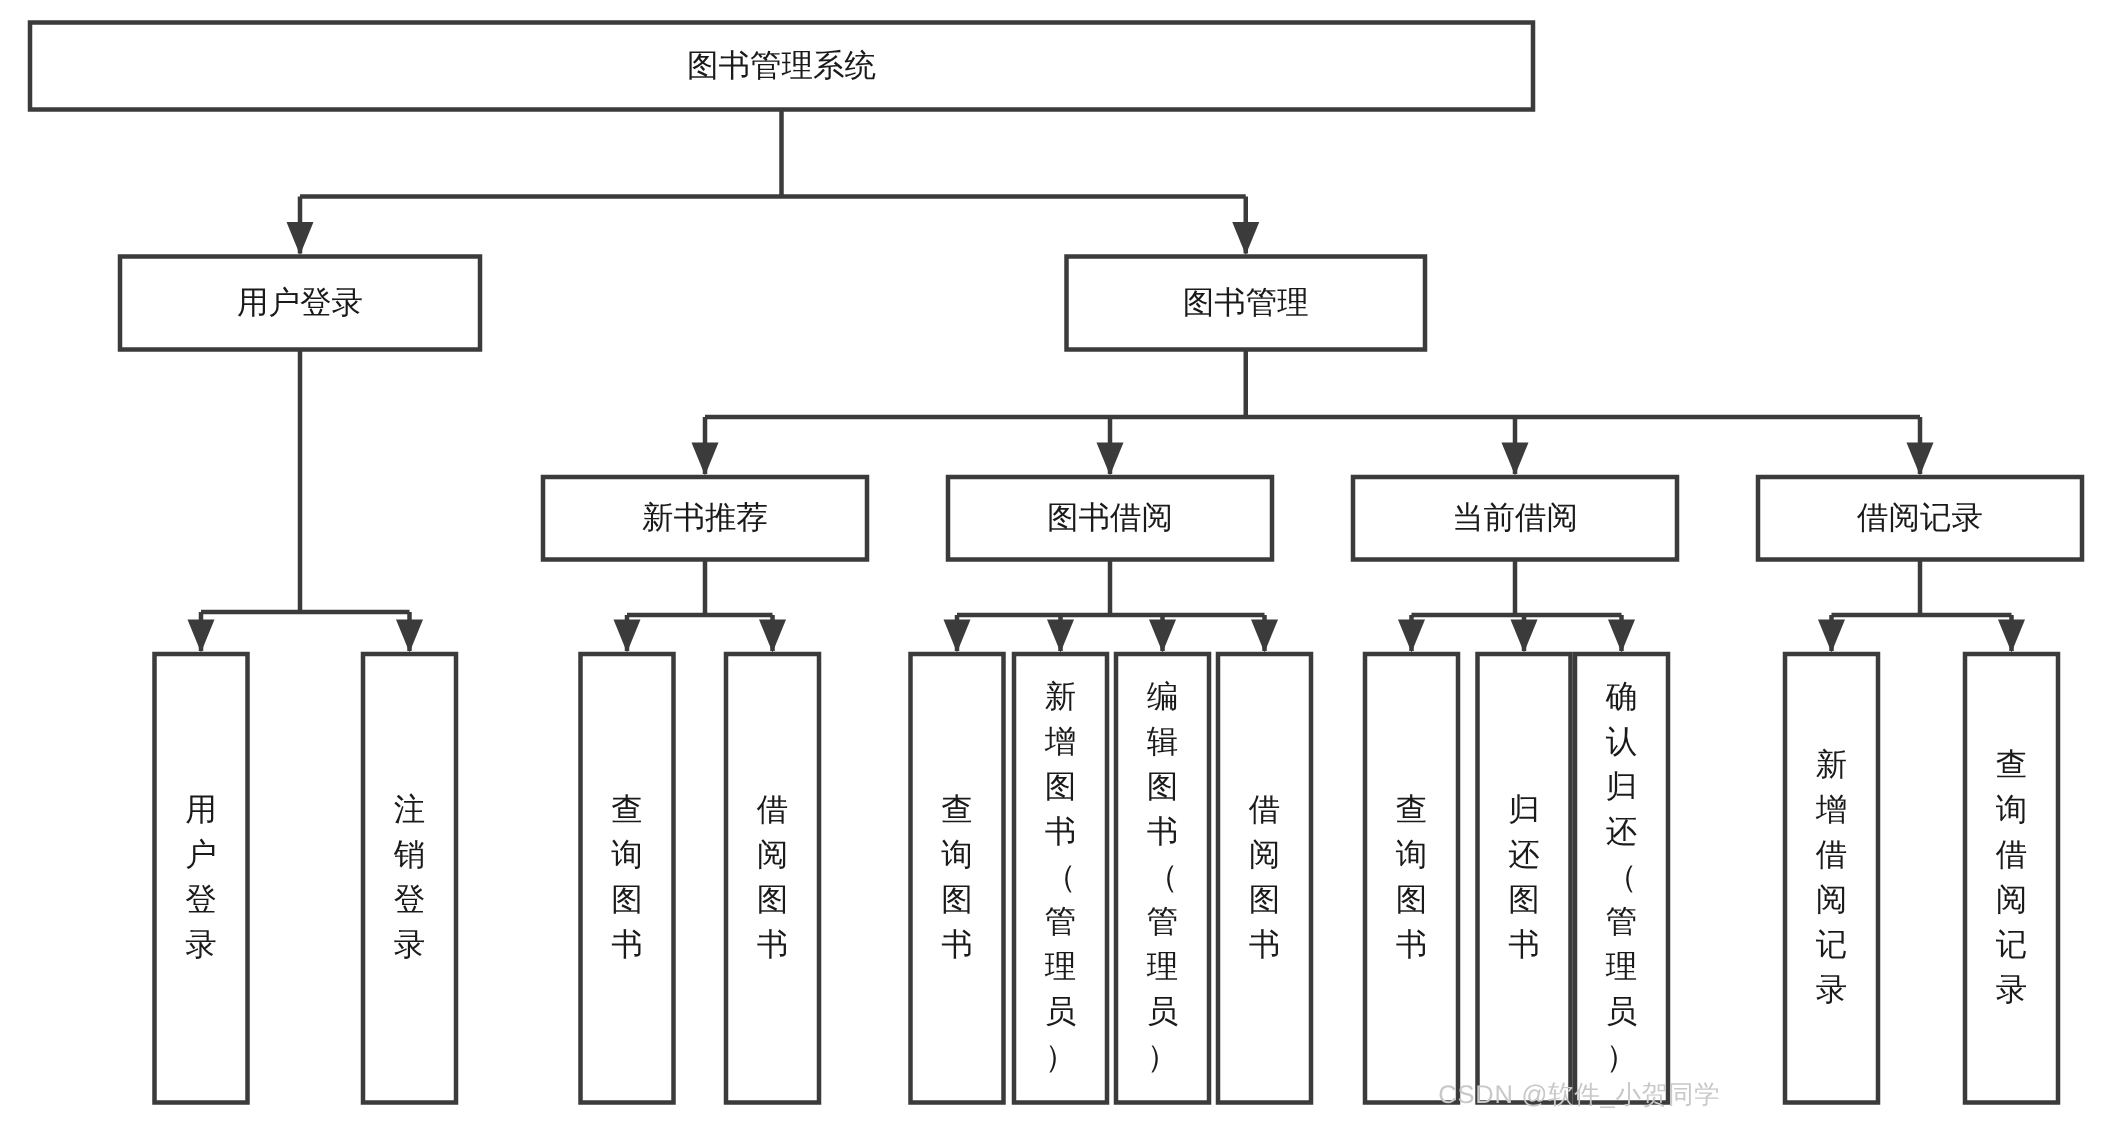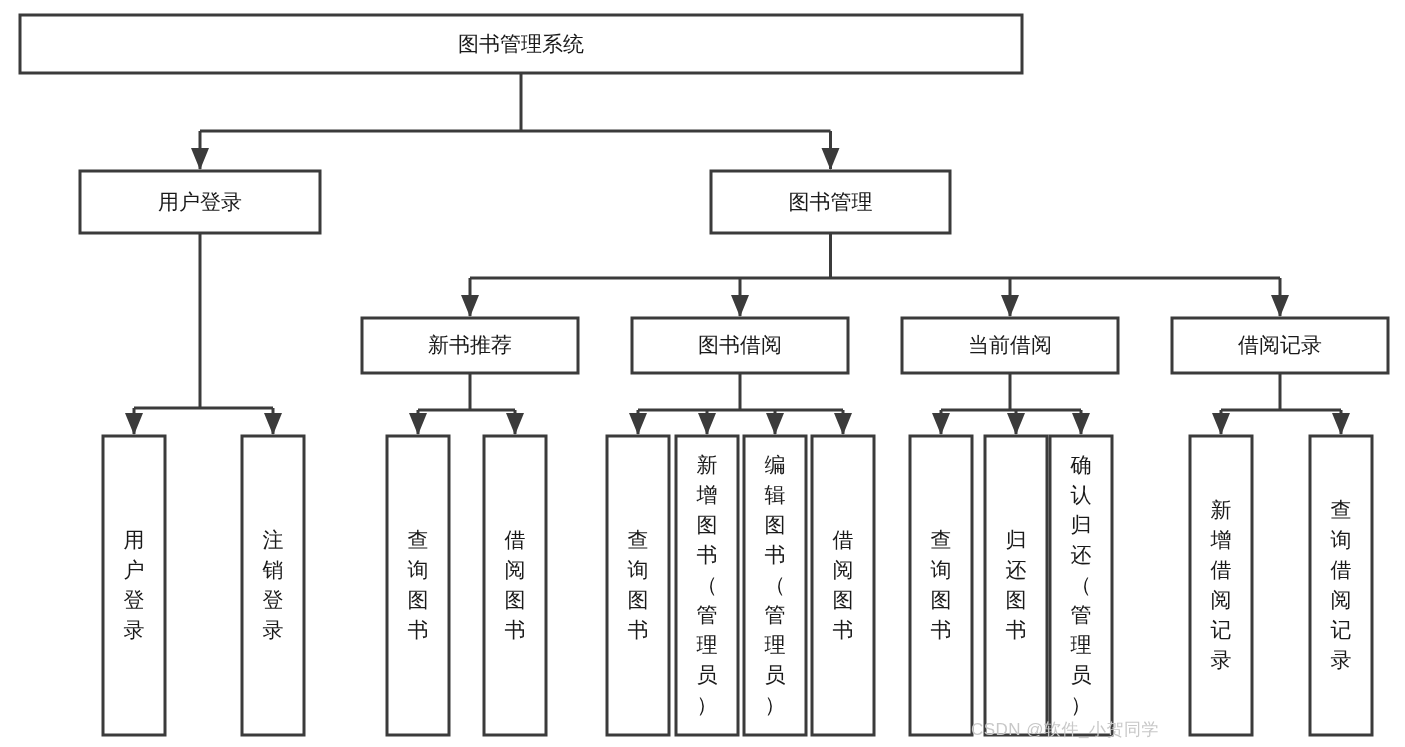--- a/index.html
+++ b/index.html
@@ -48,21 +48,21 @@
   }
   .node-label-vertical {
     font-family: "Liberation Sans", "DejaVu Sans", sans-serif;
     font-size: 21px;
     fill: #1a1a1a;
     text-anchor: middle;
     dominant-baseline: middle;
   }
   .watermark {
     position: absolute;
-    right: 12px;
+    right: 24px;
     bottom: 6px;
     font-family: "Liberation Sans", "DejaVu Sans", sans-serif;
     font-size: 17px;
     color: #c8c8c8;
     white-space: nowrap;
     letter-spacing: 0.5px;
   }
 </style>
 </head>
 <body>

